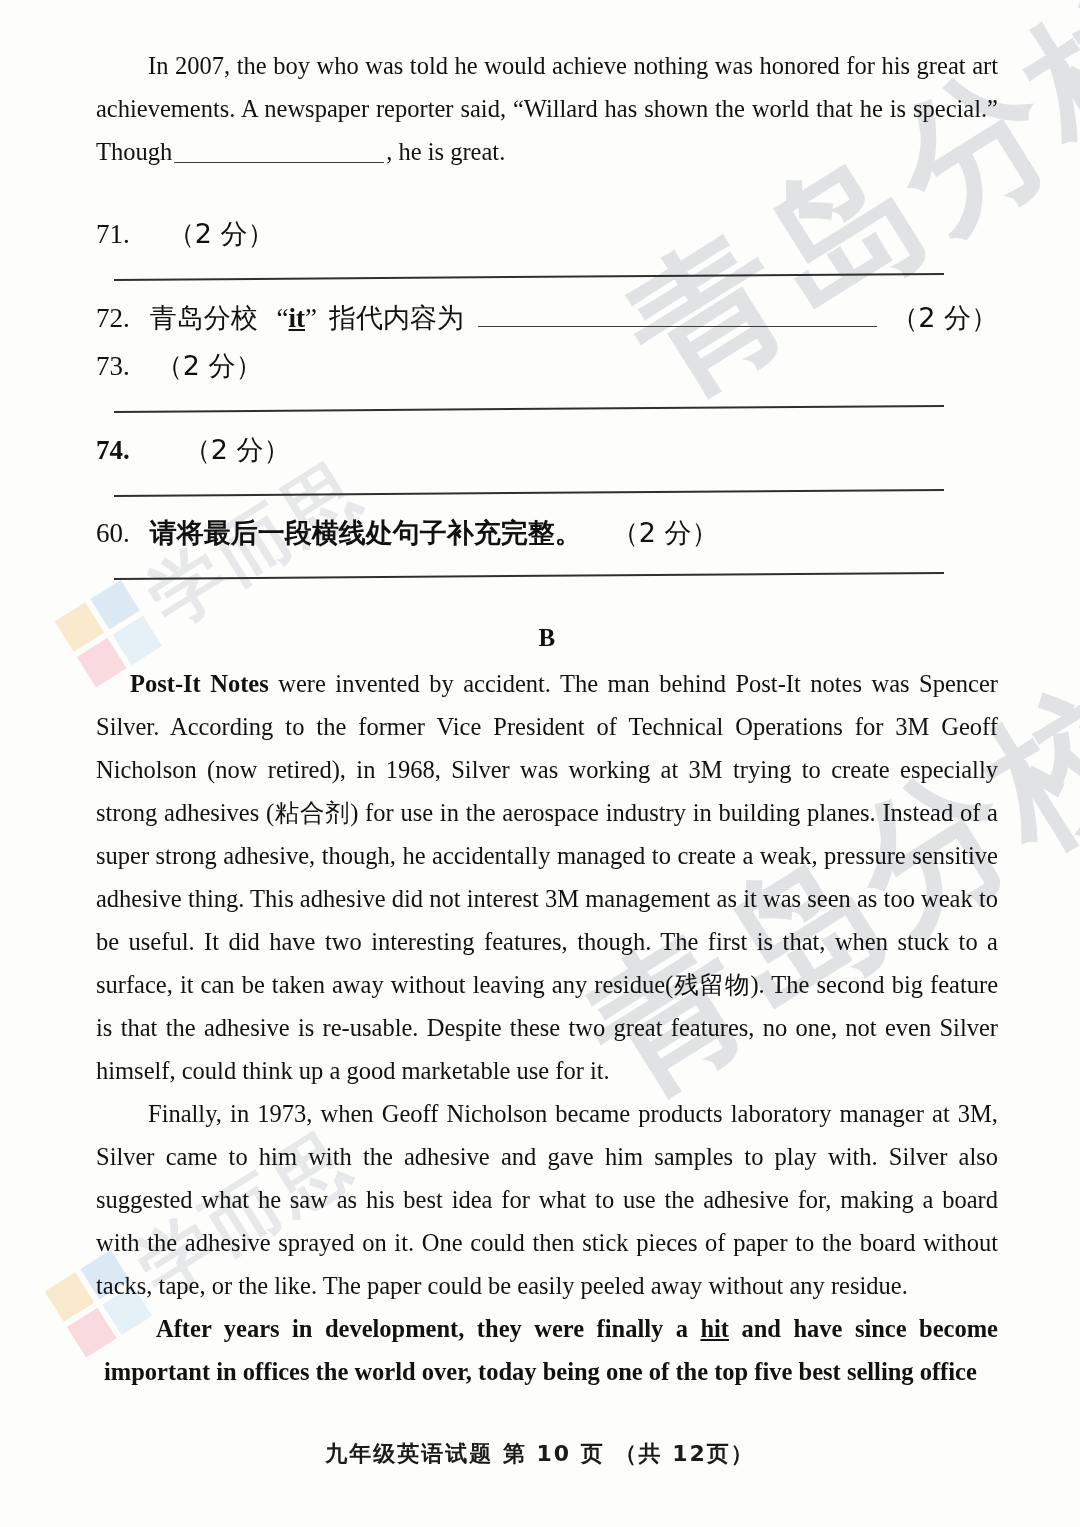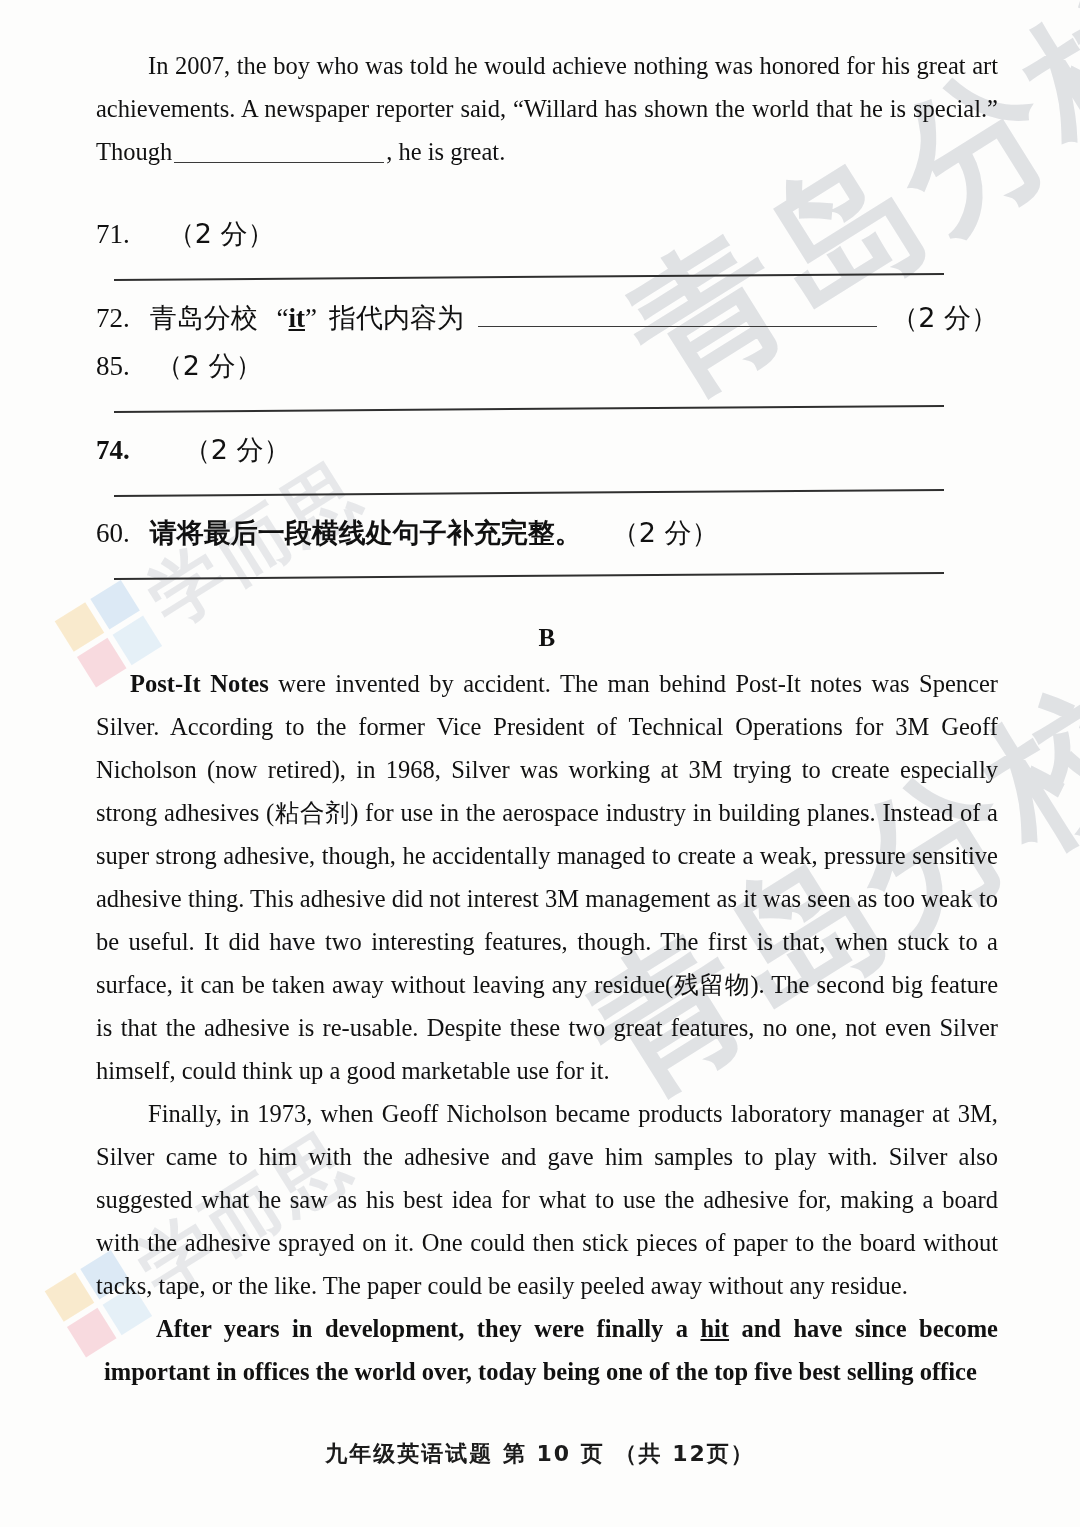--- a/index.html
+++ b/index.html
@@ -194,21 +194,21 @@
       <div class="q-line">
         <span class="q-num">72.</span>
         <span class="q-text cjk">青岛分校</span>
         <span class="q-text">&nbsp;“<span class="ul-bold">it</span>”</span>
           <span class="q-text cjk">指代内容为</span>
           <span class="blank-inline-long"></span>
         <span class="q-pts cjk q-pts-right">（2 分）</span>
       </div>
 
       <div class="q-line" style="margin-top:10px;">
-        <span class="q-num">85.</span>
+        <span class="q-num">73.</span>
         <span class="q-pts cjk" style="margin-left:6px;">（2 分）</span>
       </div>
       <div class="ans-rule"></div>
 
       <div class="q-line">
         <span class="q-num bold">74.</span>
         <span class="q-pts cjk" style="margin-left:34px;">（2 分）</span>
       </div>
       <div class="ans-rule"></div>
 

